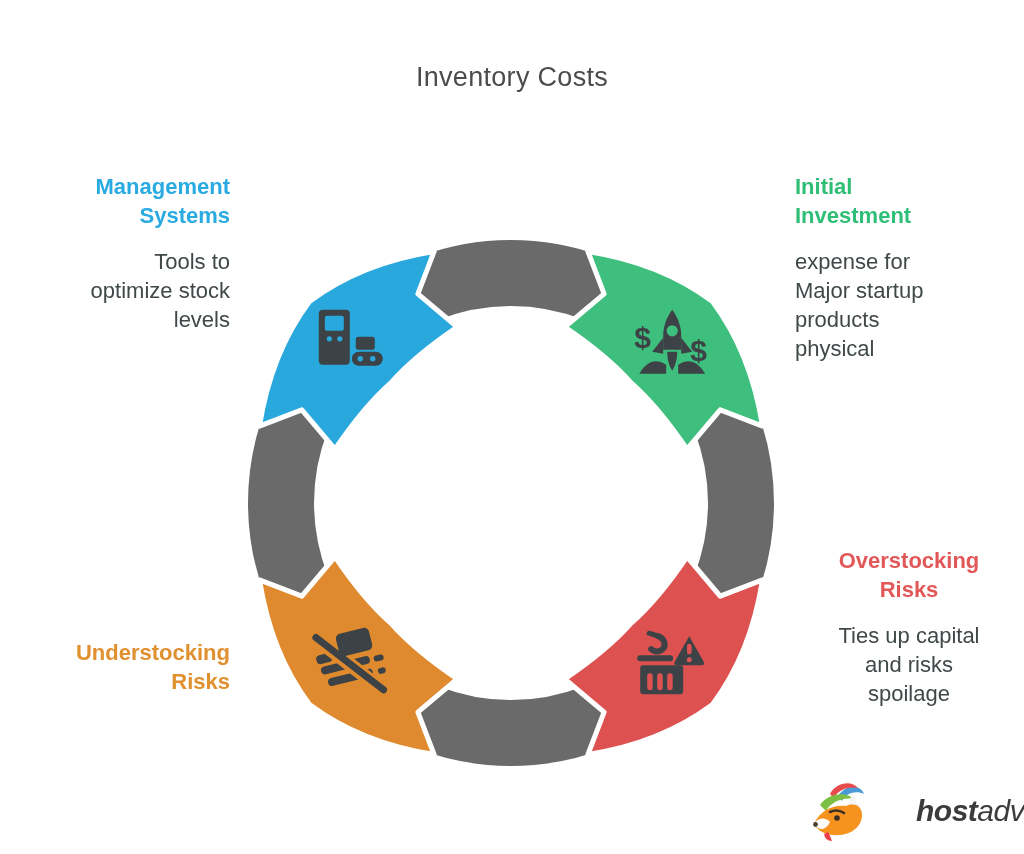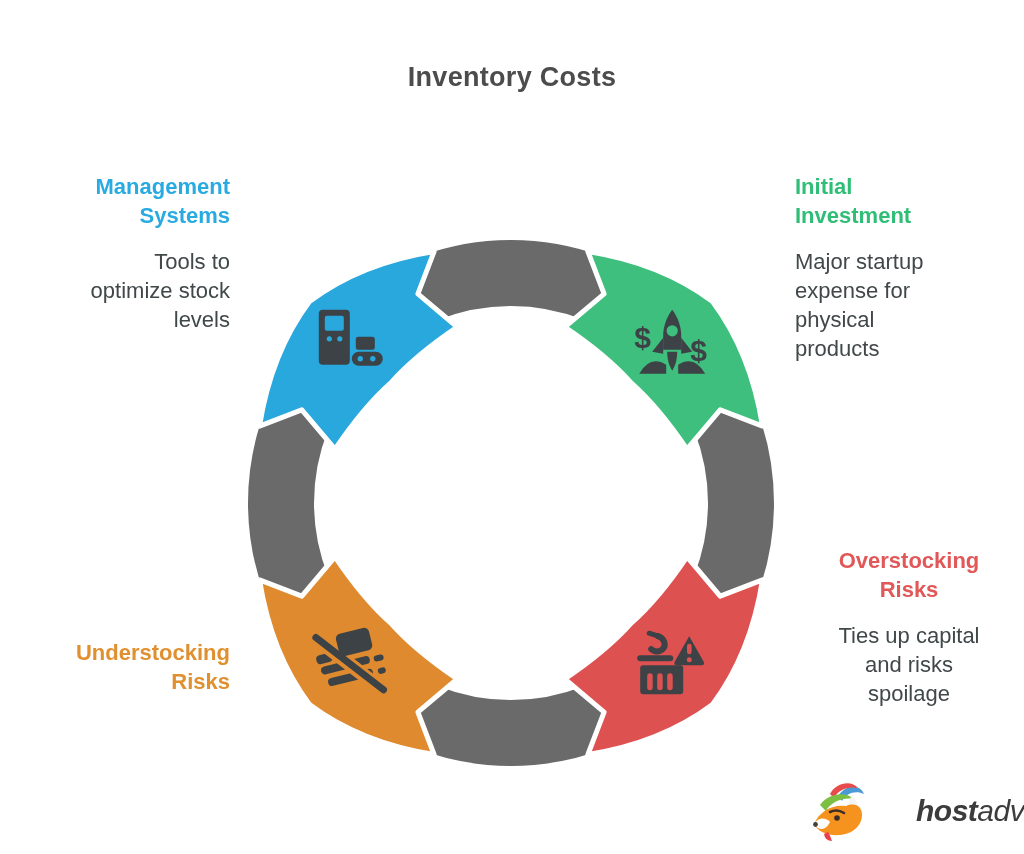--- a/index.html
+++ b/index.html
@@ -2,21 +2,21 @@
 <html><head>
 <meta charset="utf-8">
 <style>
   html,body{margin:0;padding:0;background:#fff;}
   .canvas{
     position:relative;width:1024px;height:854px;background:#ffffff;overflow:hidden;
     font-family:"Liberation Sans",sans-serif;
   }
   .page-title{
     position:absolute;top:62px;left:0;width:100%;margin:0;text-align:center;
-    font-size:27px;font-weight:bold;color:#4C4C4C;letter-spacing:.3px;
+    font-size:27px;font-weight:normal;color:#4C4C4C;letter-spacing:.3px;
   }
   #diagram-svg{position:absolute;left:0;top:0;}
   .tblock{position:absolute;font-size:22px;line-height:29px;}
   .tblock .thead{font-weight:bold;}
   .tblock .tbody{margin-top:17px;color:#414849;}
   .pos-tl{left:28px;top:172px;width:202px;text-align:right;}
   .pos-tr{left:795px;top:172px;width:220px;text-align:left;}
   .pos-br{left:795px;top:546px;width:228px;text-align:center;}
   .pos-bl{left:20px;top:638px;width:210px;text-align:right;}
   .logo{
@@ -97,24 +97,24 @@
         <div>optimize stock</div>
         <div>levels</div>
       </div>
     </div>
   <div class="tblock pos-tr">
       <div class="thead" style="color: rgb(47, 190, 118);">
         <div>Initial</div>
         <div>Investment</div>
       </div>
       <div class="tbody">
+        <div>expense for</div>
         <div>Major startup</div>
-        <div>expense for</div>
+        <div>products</div>
         <div>physical</div>
-        <div>products</div>
       </div>
     </div>
   <div class="tblock pos-br">
       <div class="thead" style="color: rgb(226, 87, 87);">
         <div>Overstocking</div>
         <div>Risks</div>
       </div>
       <div class="tbody">
         <div>Ties up capital</div>
         <div>and risks</div>

